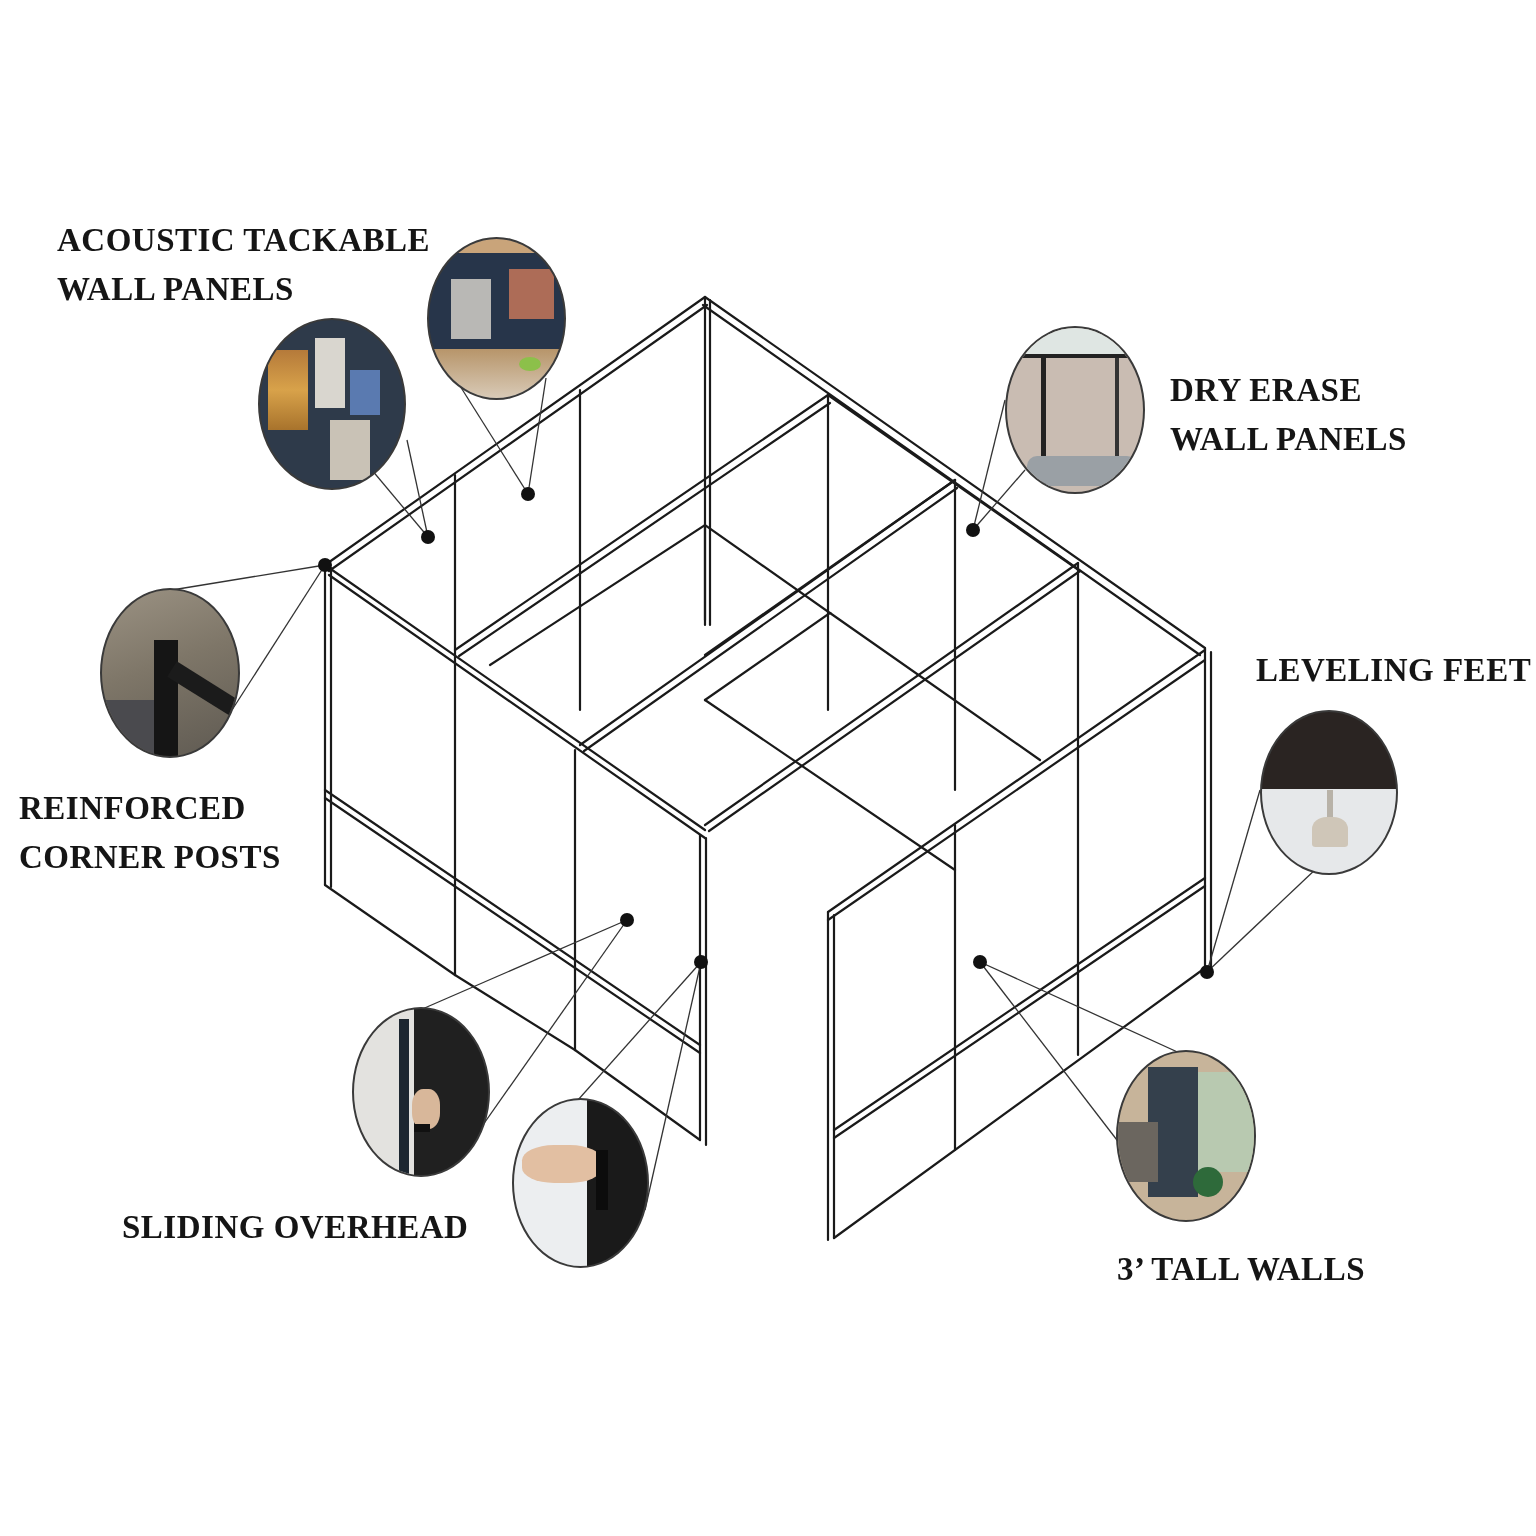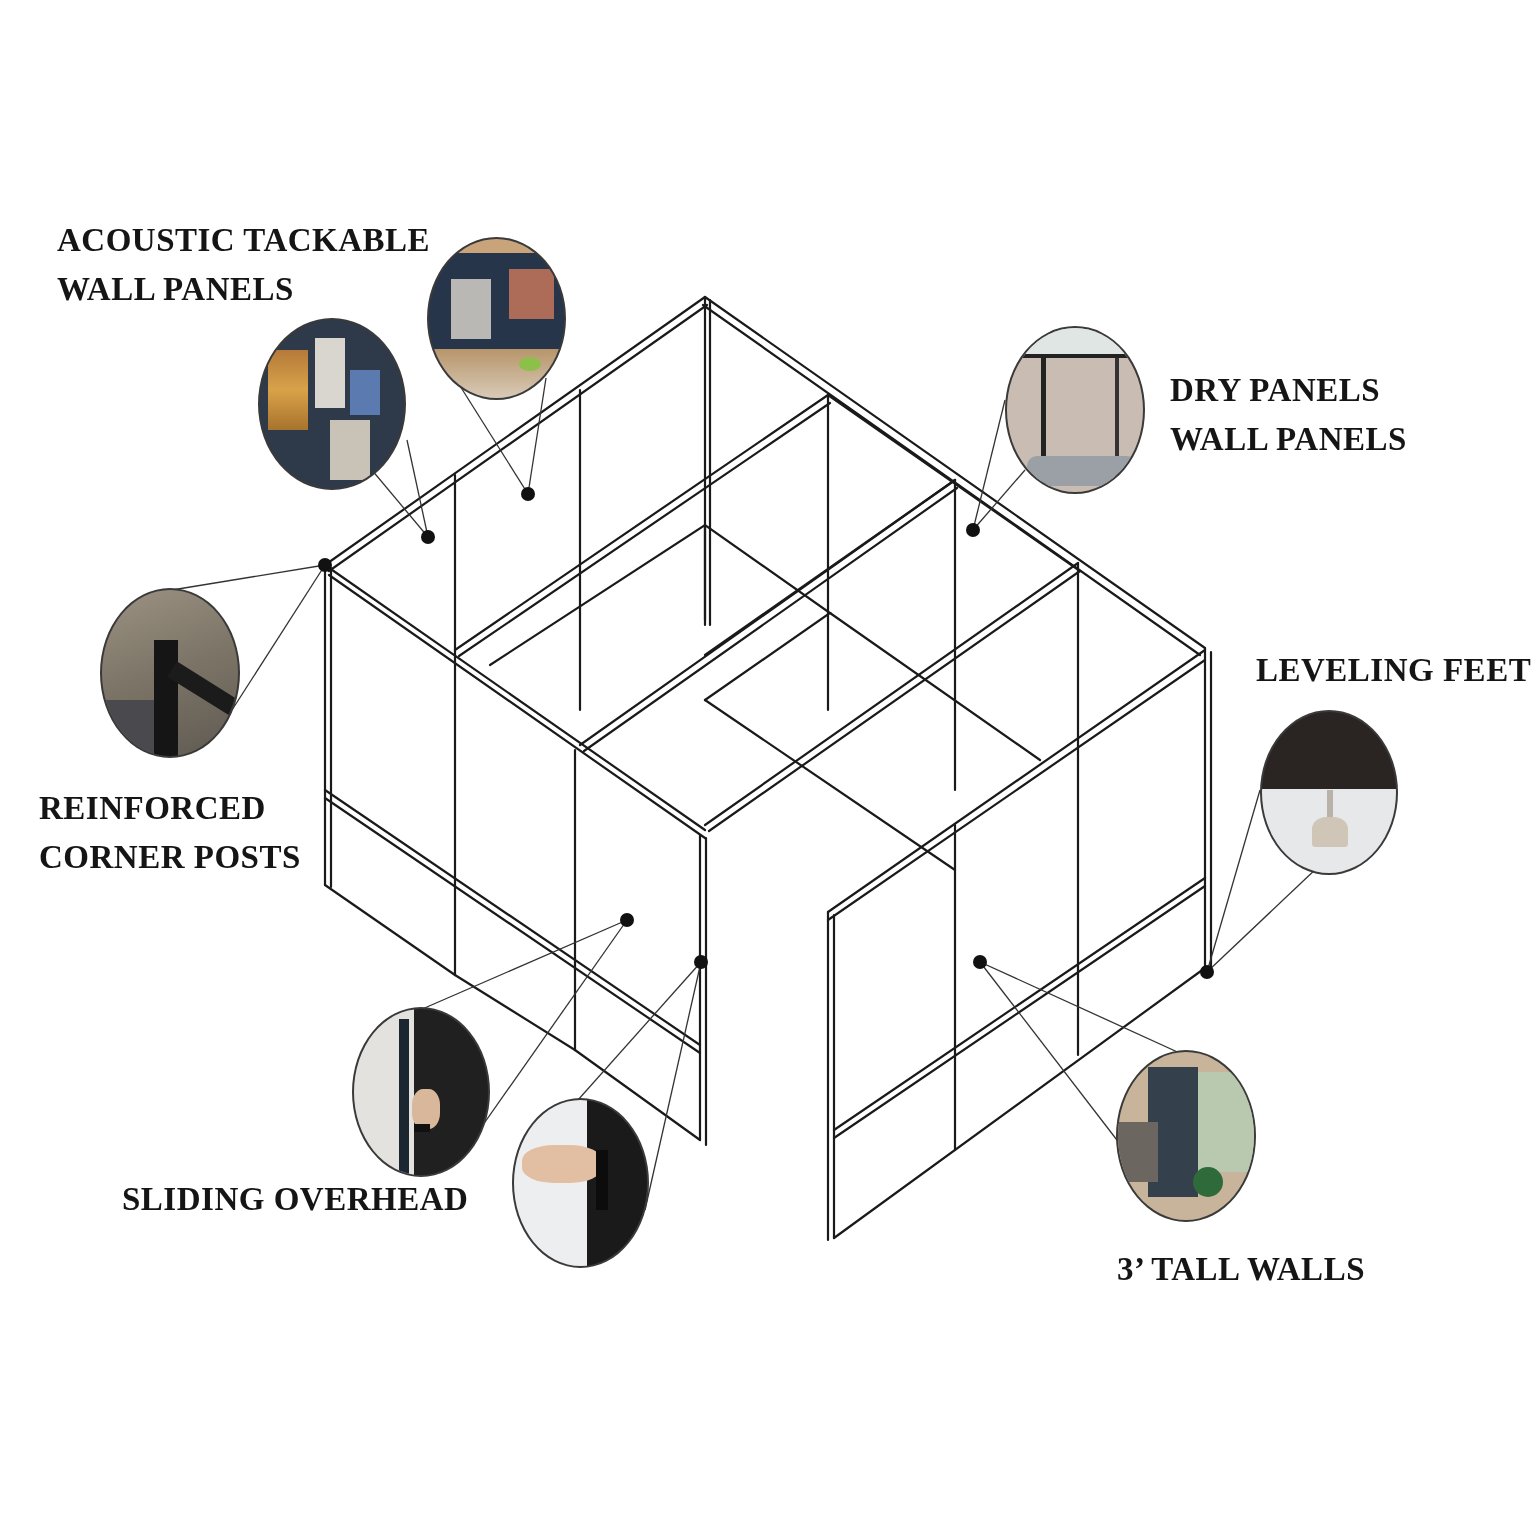--- a/index.html
+++ b/index.html
@@ -179,34 +179,34 @@
     <div class="layer" style="left:0; top:70px; width:40px; height:60px; background:#6b665f;"></div>
     <div class="layer" style="left:75px; top:115px; width:30px; height:30px; background:#2e6a3a; border-radius:50%;"></div>
   </div>
 
   <div class="label" style="left:57px; top:216px;">
     <span class="line">ACOUSTIC TACKABLE</span>
     <span class="line">WALL PANELS</span>
   </div>
 
   <div class="label" style="left:1170px; top:366px;">
-    <span class="line">DRY PANELS</span>
+    <span class="line">DRY ERASE</span>
     <span class="line">WALL PANELS</span>
   </div>
 
   <div class="label" style="left:1256px; top:646px;">
     <span class="line">LEVELING FEET</span>
   </div>
 
-  <div class="label" style="left:19px; top:784px;margin-left:20px;">
+  <div class="label" style="left:19px; top:784px;">
     <span class="line">REINFORCED</span>
     <span class="line">CORNER POSTS</span>
   </div>
 
-  <div class="label" style="left:122px; top:1175px;">
+  <div class="label" style="left:122px; top:1203px;">
     <span class="line">SLIDING OVERHEAD</span>
   </div>
 
   <div class="label" style="left:1117px; top:1245px;">
     <span class="line">3’ TALL WALLS</span>
   </div>
 
 </div>
 
 </body></html>

